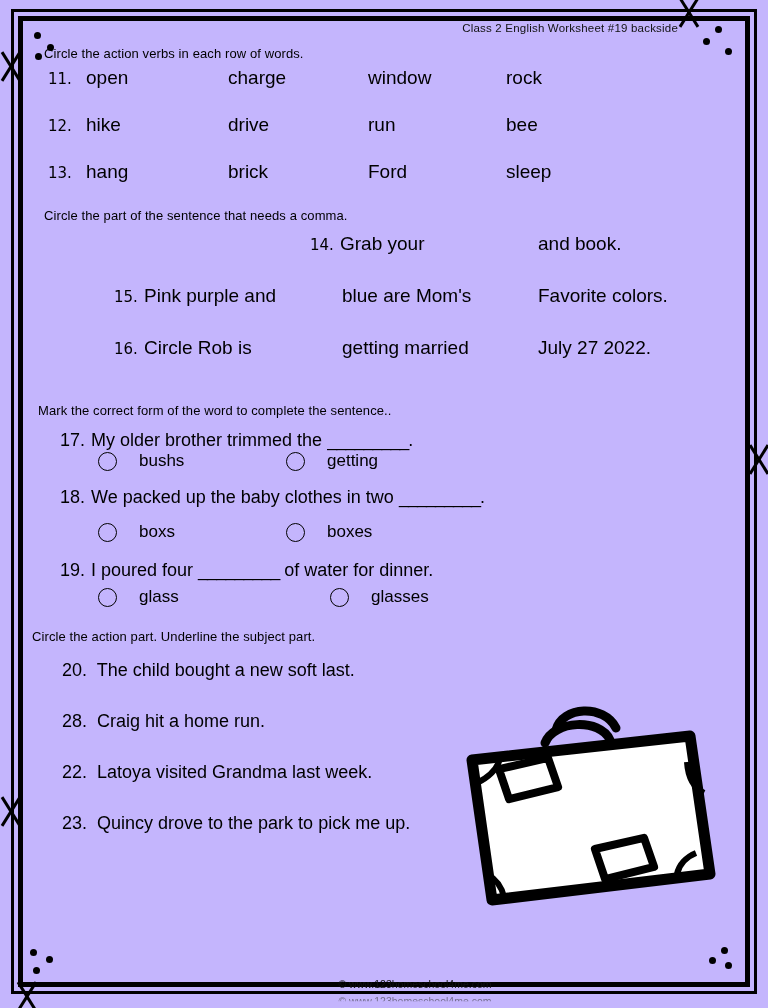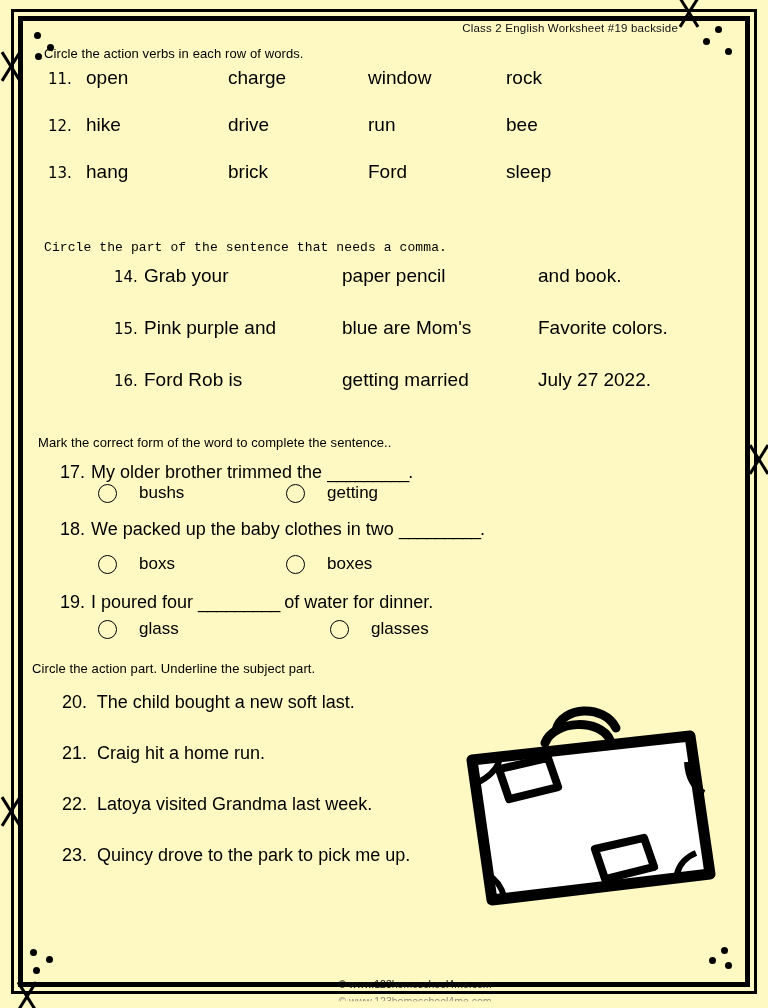--- a/index.html
+++ b/index.html
@@ -6,21 +6,21 @@
   html, body {
     width: 768px; height: 1008px;
     background: #ffffff;
     font-family: "Liberation Sans", sans-serif;
     color: #000000;
     overflow: hidden;
   }
   .page {
     position: relative;
     width: 768px; height: 1008px;
-    background: #fef9c3;
+    background: #c4b5fd;
   }
 
   
   .frame-outer {
     position: absolute;
     left: 11px; top: 9px; right: 11px; bottom: 14px;
     border: 3px solid #000;
   }
   .frame-inner {
     position: absolute;
@@ -255,38 +255,37 @@
       </div>
       <div class="word-row">
         <span class="qnum">13.</span>
         <span class="wcell c1">hang</span>
         <span class="wcell c2">brick</span>
         <span class="wcell c3">Ford</span>
         <span class="wcell c4">sleep</span>
       </div>
     </div>
 
-    <div class="instruction" style="margin-top:32px;font-family:Liberation Mono, monospace;">Circle the part of the sentence that needs a comma.</div>
+    <div class="instruction" style="margin-top:0;">Circle the part of the sentence that needs a comma.</div>
 
     <div class="word-table" style="margin-top:10px;">
       <div class="sent-row">
         <span class="qnum">14.</span>
         <span class="scell s1">Grab your</span>
-        <span class="scell s2">paper pencil</span>
         <span class="scell s3">and book.</span>
       </div>
       <div class="sent-row">
         <span class="qnum">15.</span>
         <span class="scell s1">Pink purple and</span>
         <span class="scell s2">blue are Mom's</span>
         <span class="scell s3">Favorite colors.</span>
       </div>
       <div class="sent-row">
         <span class="qnum">16.</span>
-        <span class="scell s1">Ford Rob is</span>
+        <span class="scell s1">Circle Rob is</span>
         <span class="scell s2">getting married</span>
         <span class="scell s3">July 27 2022.</span>
       </div>
     </div>
 
     <div class="instruction" style="margin-top:14px; margin-left:8px;">Mark the correct form of the word to complete the sentence..</div>
 
     <div class="mc-block" style="margin-top:12px;">
       <div class="mc-q">
         <span class="mc-n">17.</span>
@@ -342,21 +341,21 @@
     </div>
 
     <div class="instruction" style="margin-top:22px; margin-left:2px;">Circle the action part. Underline the subject part.</div>
 
     <div style="margin-top:16px;">
       <div class="cl-row">
         <span class="cl-n">20.</span>
         <span>The child bought a new soft last.</span>
       </div>
       <div class="cl-row">
-        <span class="cl-n">21.</span>
+        <span class="cl-n">28.</span>
         <span>Craig hit a home run.</span>
       </div>
       <div class="cl-row">
         <span class="cl-n">22.</span>
         <span>Latoya visited Grandma last week.</span>
       </div>
       <div class="cl-row">
         <span class="cl-n">23.</span>
         <span>Quincy drove to the park to pick me up.</span>
       </div>

